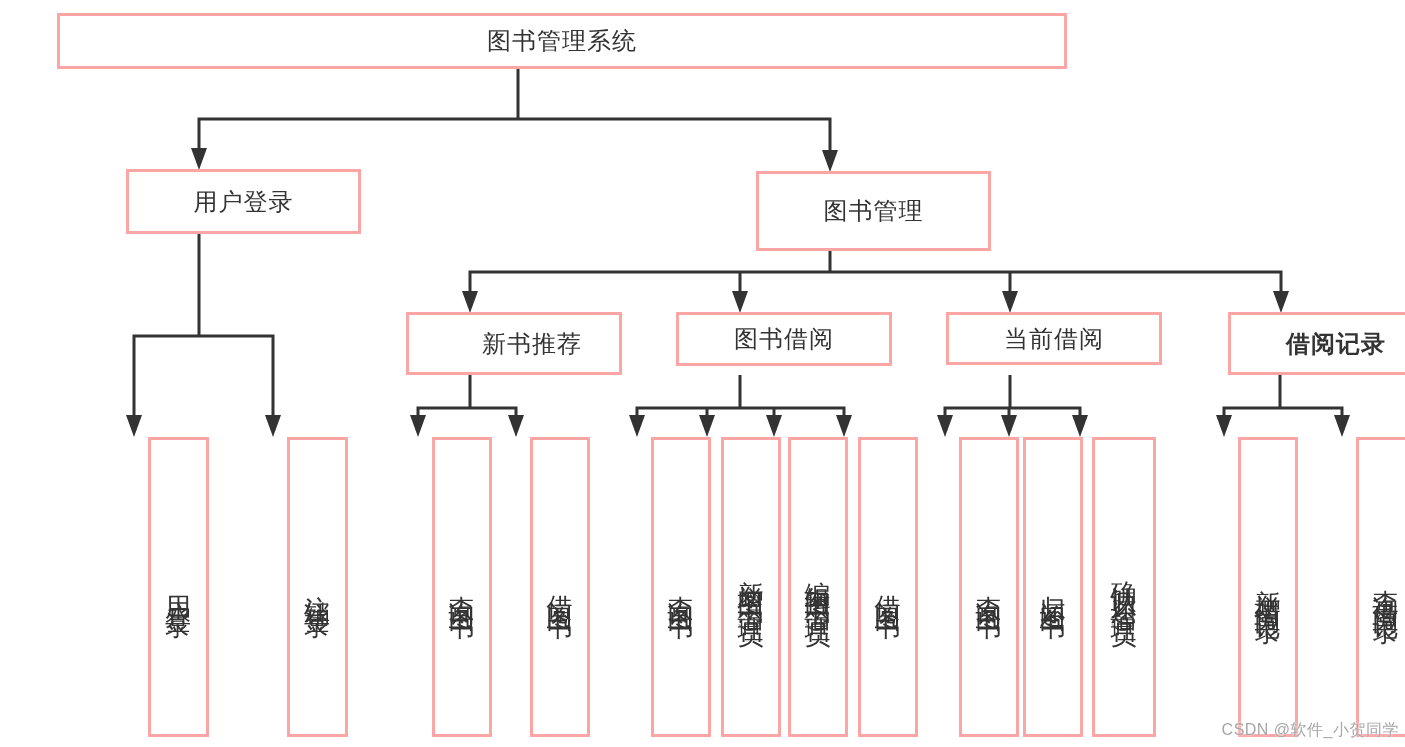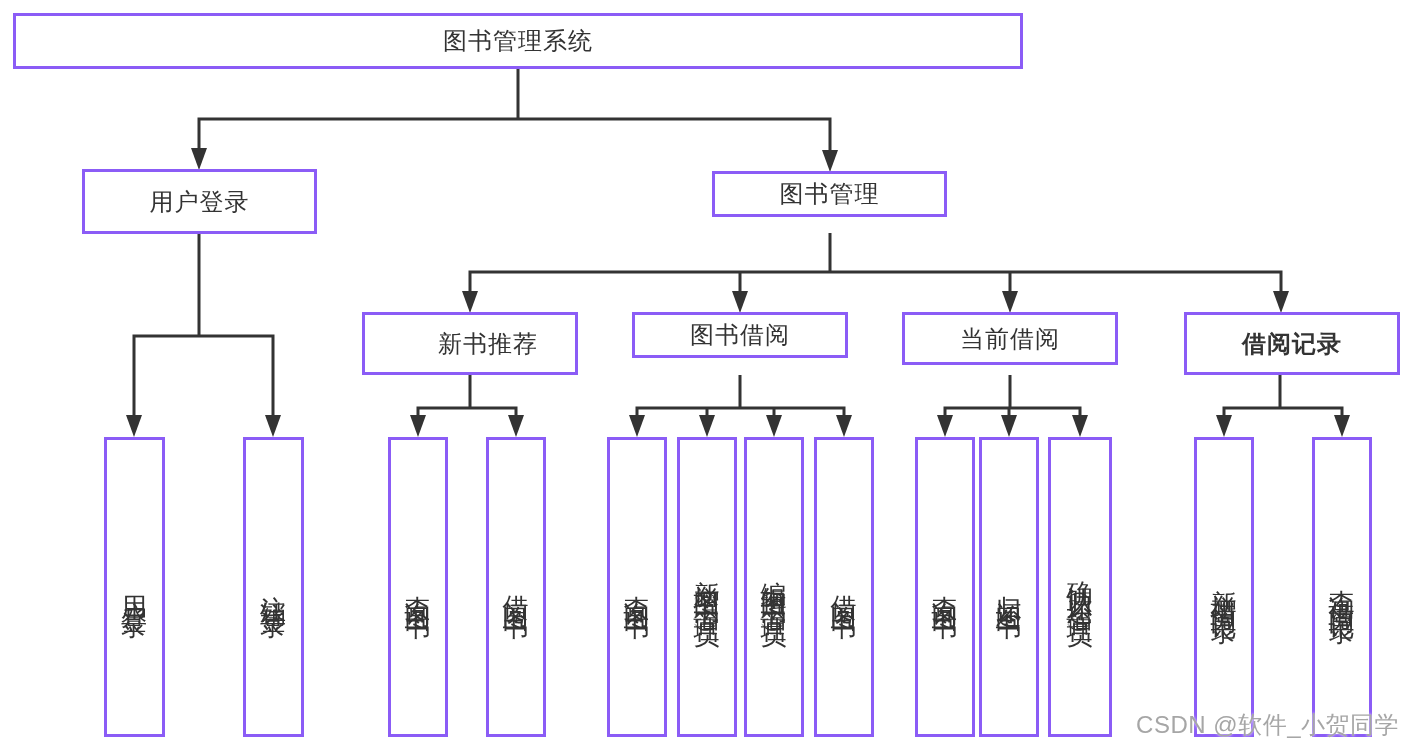--- a/index.html
+++ b/index.html
@@ -19,45 +19,46 @@
     position: absolute;
     left: 0;
     top: 0;
     width: 1405px;
     height: 747px;
     pointer-events: none;
   }
   .node {
     position: absolute;
     box-sizing: border-box;
-    border: 3px solid #8b5cf6;
+    border: 3px solid #fca5a5;
     background: #ffffff;
     display: flex;
     align-items: center;
     justify-content: center;
     color: #333333;
+    margin-left: 44px;
   }
   .node.h span {
     font-size: 24px;
     letter-spacing: 1px;
     white-space: nowrap;
   }
   .node.v span {
     writing-mode: vertical-rl;
     text-orientation: mixed;
     font-size: 26px;
     letter-spacing: 6px;
     line-height: 1;
     white-space: nowrap;
   }
   .watermark {
     position: absolute;
     right: 6px;
     bottom: 6px;
-    font-size: 24px;
+    font-size: 16px;
     color: #a6a6a6;
     letter-spacing: 0.5px;
     white-space: nowrap;
     text-shadow: 0 0 3px #ffffff;
     z-index: 5;
   }
 </style>
 </head>
 <body>
 
@@ -110,28 +111,28 @@
     </g>
   </svg>
 
   <div class="node h" style="left:13px; top:13px; width:1010px; height:56px;">
     <span>图书管理系统</span>
   </div>
 
   <div class="node h" style="left:82px; top:169px; width:235px; height:65px;">
     <span>用户登录</span>
   </div>
-  <div class="node h" style="left:712px; top:171px; width:235px; height:46px;">
+  <div class="node h" style="left:712px; top:171px; width:235px; height:80px;">
     <span>图书管理</span>
   </div>
 
   <div class="node h" style="left:362px; top:312px; width:216px; height:63px;padding-left:36px;">
     <span>新书推荐</span>
   </div>
-  <div class="node h" style="left:632px; top:312px; width:216px; height:46px;">
+  <div class="node h" style="left:632px; top:312px; width:216px; height:54px;">
     <span>图书借阅</span>
   </div>
   <div class="node h" style="left:902px; top:312px; width:216px; height:53px;">
     <span>当前借阅</span>
   </div>
   <div class="node h" style="left:1184px; top:312px; width:216px; height:63px;font-weight:bold;">
     <span>借阅记录</span>
   </div>
 
   <div class="node v" style="left:104px; top:437px; width:61px; height:300px;">

